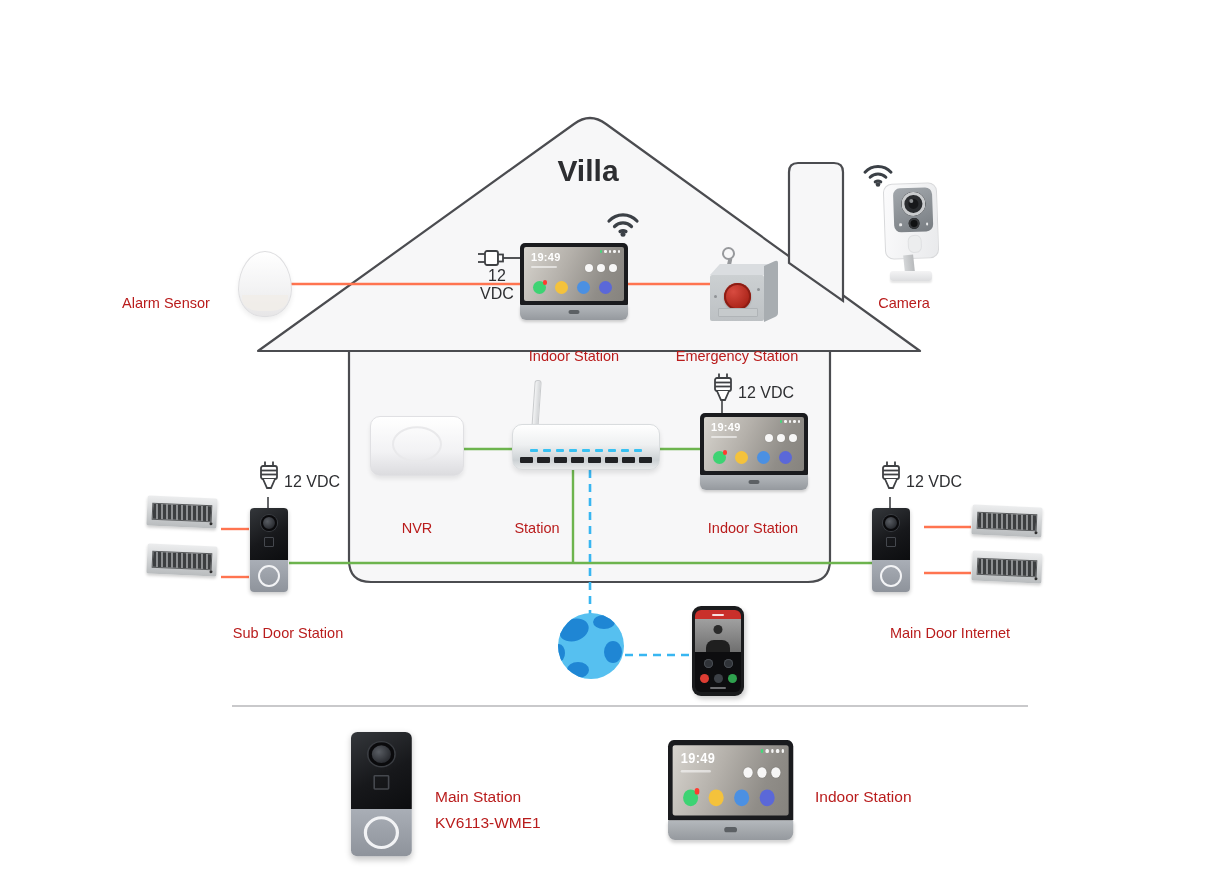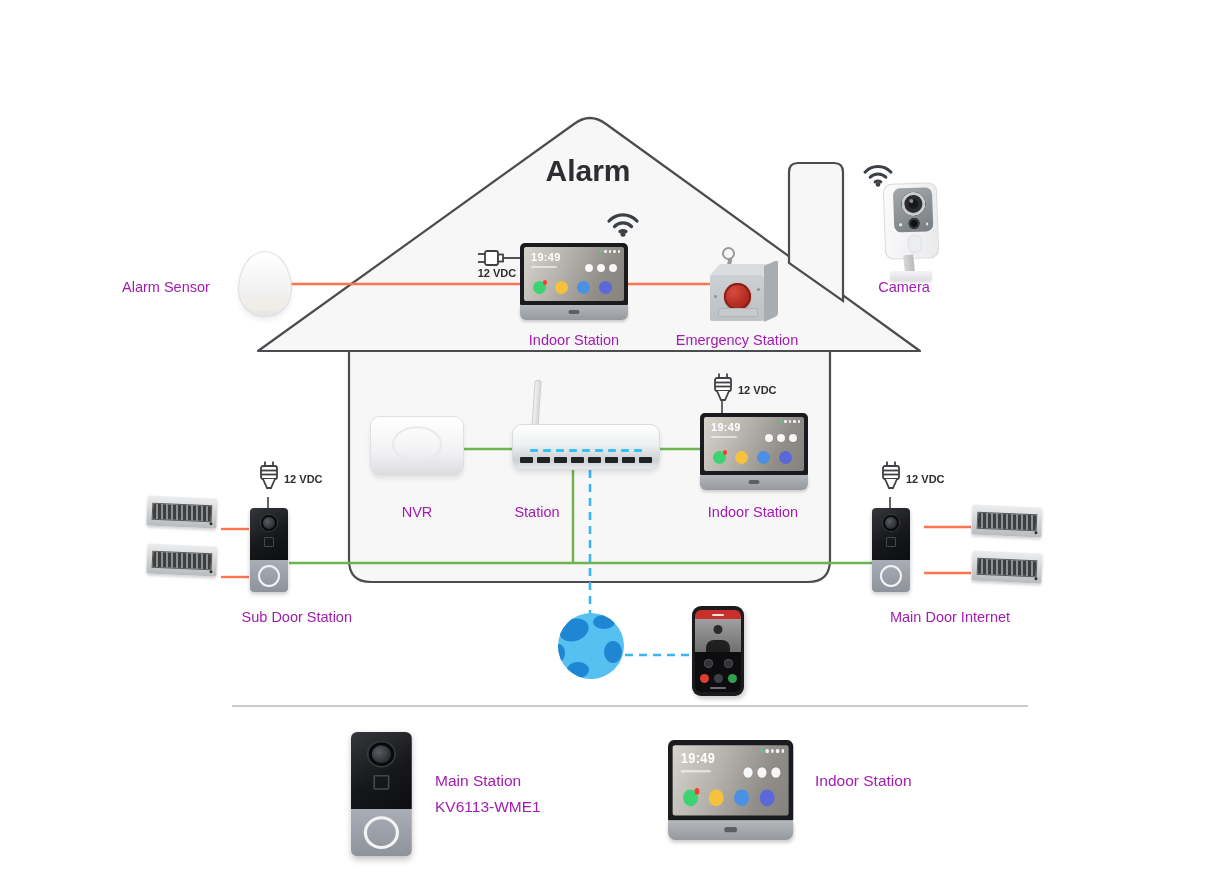--- a/index.html
+++ b/index.html
@@ -3,31 +3,31 @@
 <meta charset="utf-8">
 <style>
   html,body{margin:0;padding:0;background:#fff;}
   .stage{position:relative;width:1218px;height:878px;background:#fff;overflow:hidden;
          font-family:"Liberation Sans",sans-serif;color:#2d2e31;}
   .lines{position:absolute;left:0;top:0;z-index:0;}
 
   
   .villa-title{position:absolute;left:518px;top:154px;width:140px;text-align:center;
                font-size:30px;font-weight:700;color:#2d2e31;z-index:3;}
-  .dlabel{position:absolute;font-size:14.5px;color:#a21caf;text-align:center;z-index:3;}
+  .dlabel{position:absolute;font-size:14.5px;color:#b91c1c;text-align:center;z-index:3;margin-top:16px;}
   .lbl-alarm{left:122px;top:279px;width:100px;text-align:left;}
   .lbl-indoor-top{left:514px;top:332px;width:120px;}
   .lbl-emergency{left:662px;top:332px;width:150px;}
   .lbl-camera{left:864px;top:279px;width:80px;}
   .lbl-nvr{left:377px;top:504px;width:80px;}
   .lbl-router{left:497px;top:504px;width:80px;}
   .lbl-indoor-mid{left:693px;top:504px;width:120px;}
-  .lbl-sub{left:192px;top:609px;width:160px;text-align:right;}
+  .lbl-sub{left:208px;top:609px;width:160px;}
   .lbl-main{left:865px;top:609px;width:170px;}
-  .vdc{position:absolute;font-size:11px;font-weight:700;color:#2e2f32;z-index:3;}
+  .vdc{position:absolute;font-size:16px;font-weight:400;color:#2e2f32;z-index:3;}
   .vdc-top{left:472px;top:267px;width:50px;text-align:center;}
   .vdc-mid{left:738px;top:384px;}
   .vdc-sub{left:284px;top:473px;}
   .vdc-main{left:906px;top:473px;}
 
   
   .legend{position:absolute;left:1055px;top:167px;z-index:3;}
   .lg-row{display:flex;align-items:center;height:23px;}
   .lg-swatch{width:36px;height:3px;border-radius:2px;flex:none;}
   .lg-utp{background:#6db44e;}
@@ -230,21 +230,21 @@
       <g clip-path="url(#gclip)" fill="#1f86d4">
         <ellipse cx="574" cy="630" rx="15" ry="11" transform="rotate(-18 574 630)"></ellipse>
         <ellipse cx="604" cy="622" rx="11" ry="7"></ellipse>
         <ellipse cx="613" cy="652" rx="9" ry="11"></ellipse>
         <ellipse cx="578" cy="670" rx="11" ry="8"></ellipse>
         <ellipse cx="559" cy="653" rx="6" ry="9"></ellipse>
       </g>
     </g>
   </svg>
 
-  <div class="villa-title">Alarm</div>
+  <div class="villa-title">Villa</div>
 
   <div class="asensor"></div>
   <div class="dlabel lbl-alarm">Alarm Sensor</div>
 
   <div class="wifi wifi-top">
     <svg width="36" height="28" viewBox="0 0 36 28">
       <g fill="none" stroke="#3b4046" stroke-width="3.2" stroke-linecap="round">
         <path d="M4,12 a19,19 0 0 1 28,0"></path>
         <path d="M9.5,17.5 a12,12 0 0 1 17,0"></path>
         <path d="M15,22.5 a6,6 0 0 1 6,0"></path>

